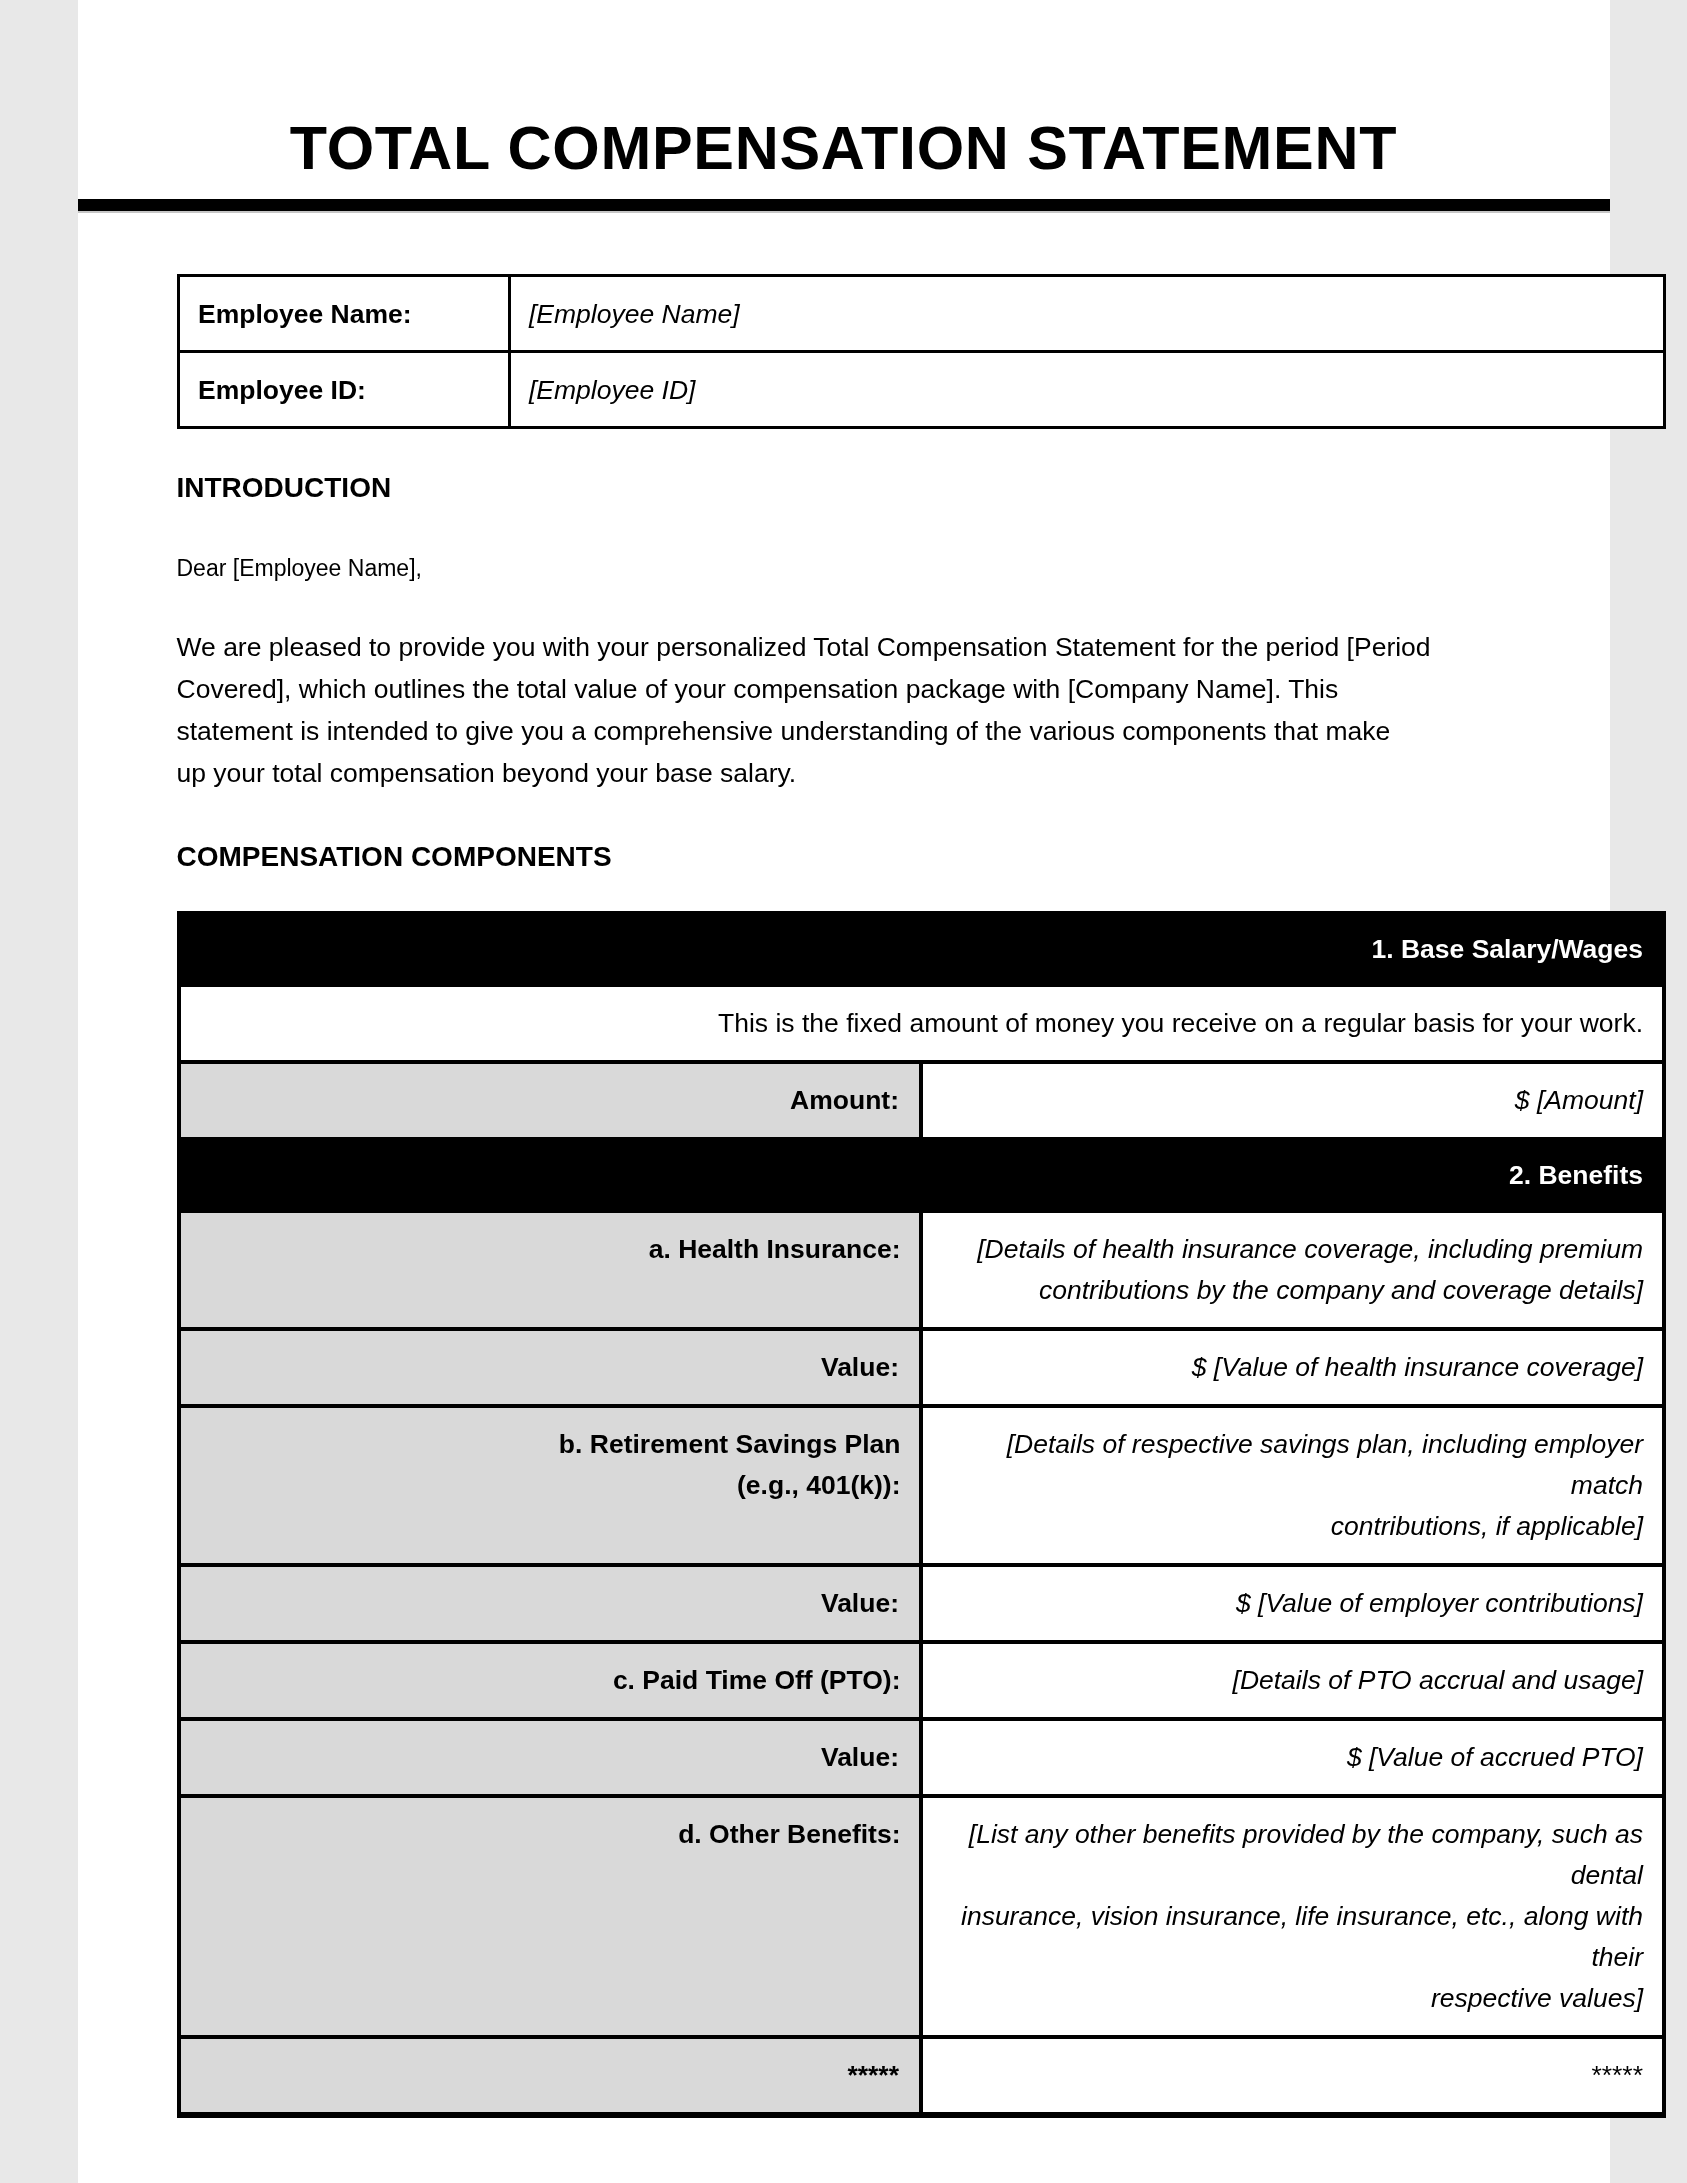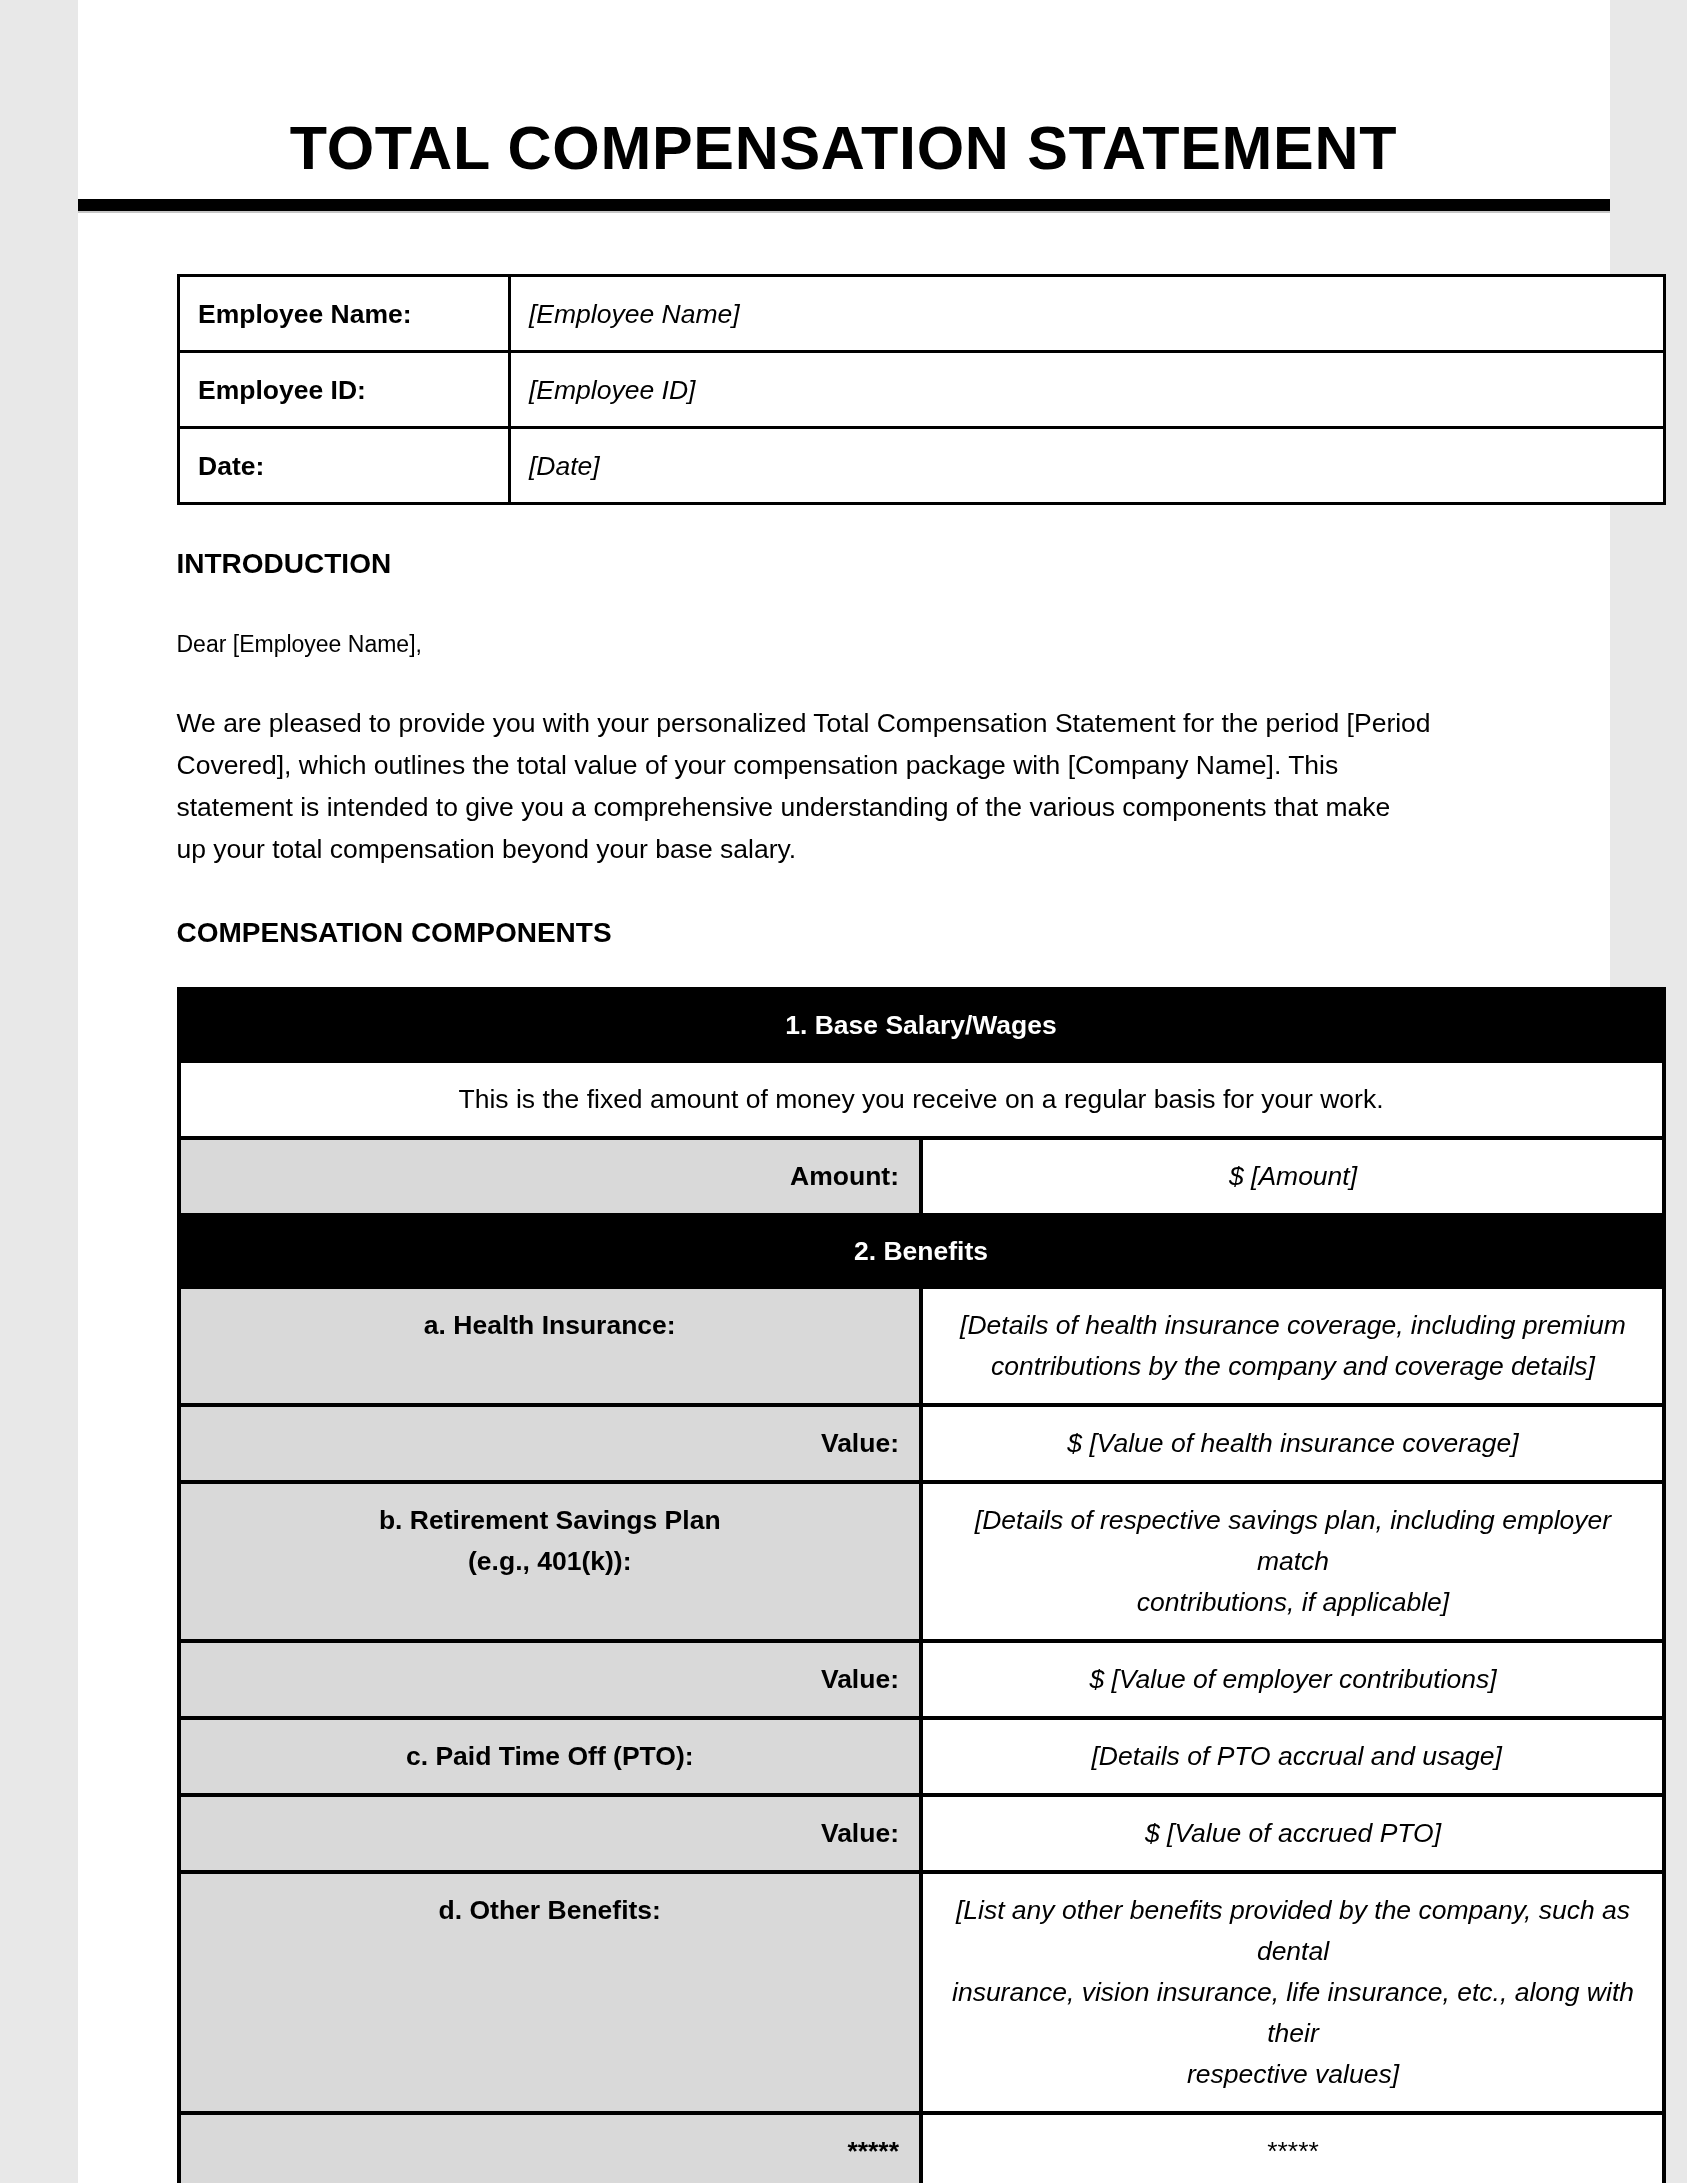--- a/index.html
+++ b/index.html
@@ -76,21 +76,21 @@
     width: 1489px;
     border: 4px solid #000000;
     border-bottom: 6.6px solid #000000;
     table-layout: fixed;
   }
   .comp-table td, .comp-table th {
     border: 4px solid #000000;
     font-size: 26.5px;
     line-height: 41px;
     vertical-align: top;
-    text-align: center;
+    text-align: right;
     padding: 16px 18.5px;
     overflow: hidden;
   }
   .comp-table .sec-header {
     background: #000000;
     color: #ffffff;
     font-weight: bold;
     line-height: 34px;
     padding: 17px 18.5px;
   }
@@ -121,24 +121,20 @@
 
     <table class="emp-table">
       <tbody>
         <tr>
           <td class="lbl">Employee Name:</td>
           <td class="val">[Employee Name]</td>
         </tr>
         <tr>
           <td class="lbl">Employee ID:</td>
           <td class="val">[Employee ID]</td>
-        </tr>
-        <tr>
-          <td class="lbl">Date:</td>
-          <td class="val">[Date]</td>
         </tr>
       </tbody>
     </table>
 
     <div class="section-heading">INTRODUCTION</div>
     <div class="salutation">Dear [Employee Name],</div>
     <div class="paragraph">We are pleased to provide you with your personalized Total Compensation Statement for the period [Period
 Covered], which outlines the total value of your compensation package with [Company Name]. This
 statement is intended to give you a comprehensive understanding of the various components that make
 up your total compensation beyond your base salary.</div>

